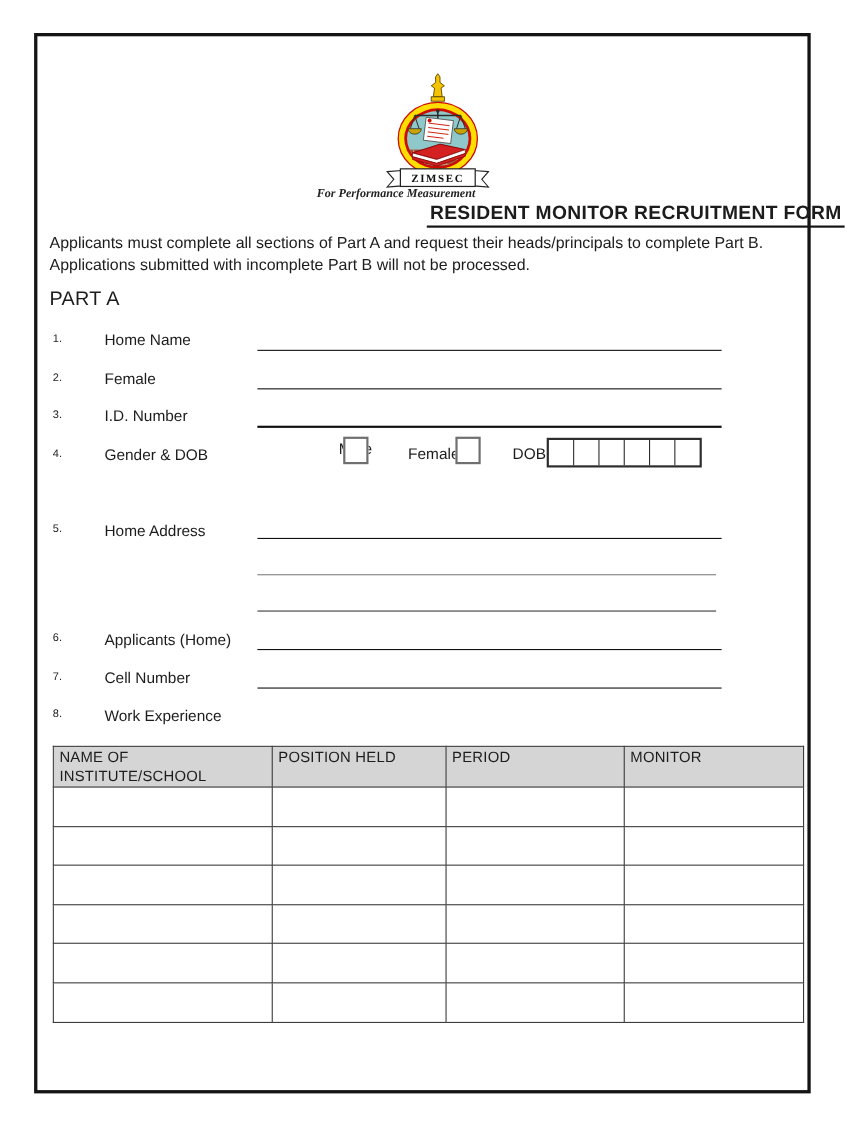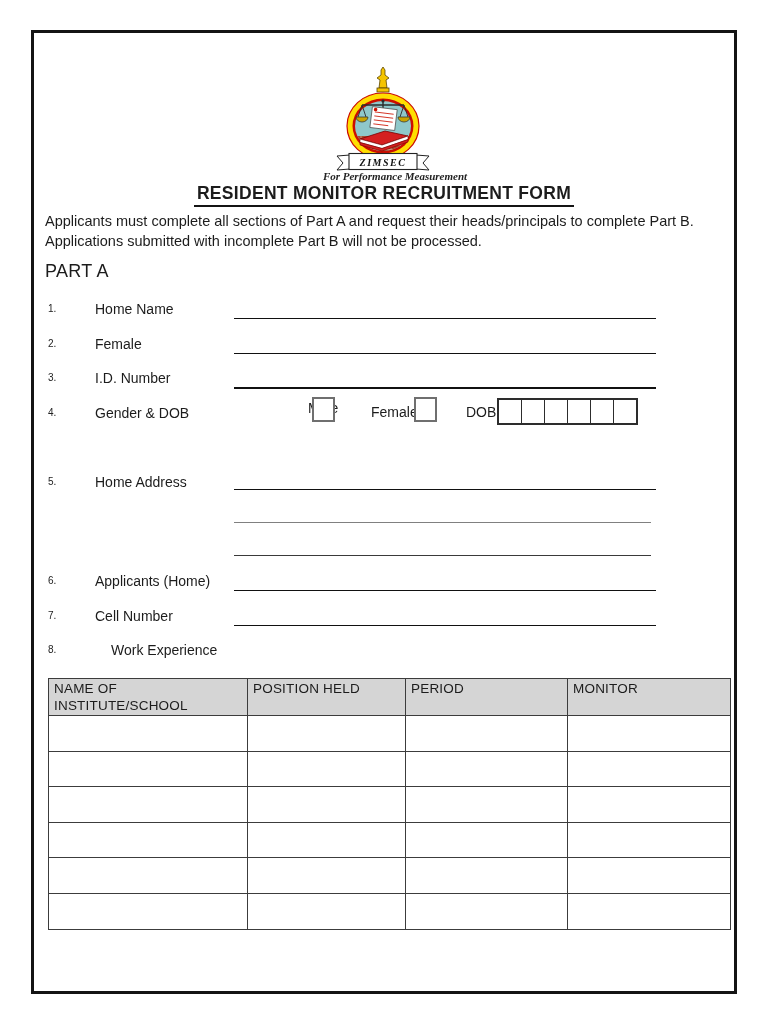--- a/index.html
+++ b/index.html
@@ -1,22 +1,22 @@
 <!DOCTYPE html>
 <html><head>
 <meta charset="utf-8">
 <style>
   html,body{margin:0;padding:0;background:#ffffff;}
   body{width:768px;height:1024px;position:relative;font-family:"Liberation Sans",sans-serif;color:#1c1c1c;}
   .page-frame{position:absolute;left:31px;top:30px;width:700px;height:958px;border:3px solid #141414;background:#fff;}
   .abs{position:absolute;}
   
-  .logo-wrap{position:absolute;left:333px;top:66px;width:100px;height:108px;font-style:italic;}
-  .tagline{position:absolute;left:0;top:170px;width:720px;text-align:center;font-family:"Liberation Serif",serif;font-style:italic;font-weight:bold;font-size:11px;color:#222;margin-left:35px;}
-  .form-title-row{position:absolute;left:0;top:183px;width:768px;text-align:center;}
+  .logo-wrap{position:absolute;left:348px;top:66px;width:100px;height:108px;}
+  .tagline{position:absolute;left:0;top:170px;width:720px;text-align:center;font-family:"Liberation Serif",serif;font-style:italic;font-weight:bold;font-size:11px;color:#222;}
+  .form-title-row{position:absolute;left:0;top:183px;width:768px;text-align:right;}
   .form-title{display:inline-block;font-size:17.5px;font-weight:bold;letter-spacing:.3px;border-bottom:2px solid #141414;padding:0 3px 1px 3px;}
   
   .intro{position:absolute;left:45px;top:212px;width:678px;font-size:14.5px;line-height:19.5px;}
   .part-a{position:absolute;left:45px;top:261px;font-size:18px;letter-spacing:.3px;}
   
   .fnum{position:absolute;left:48px;font-size:10px;color:#222;}
   .flabel{position:absolute;left:95px;font-size:14px;}
   .fill-line{position:absolute;left:234px;width:422px;height:0;border-top:1.4px solid #111;}
   .fill-line.gray{border-top:1.3px solid #808080;width:417px;}
   .fill-line.mid{border-top:1.4px solid #3a3a3a;width:417px;}
@@ -168,21 +168,21 @@
 
 <div class="fnum abs" style="top:575px;">6.</div>
 <div class="flabel abs" style="top:573px;">Applicants (Home)</div>
 <div class="fill-line" style="top:590px;"></div>
 
 <div class="fnum abs" style="top:610px;">7.</div>
 <div class="flabel abs" style="top:608px;">Cell Number</div>
 <div class="fill-line" style="top:625px;"></div>
 
 <div class="fnum abs" style="top:644px;">8.</div>
-<div class="flabel abs" style="top:642px;margin-left:16px;">Work Experience</div>
+<div class="flabel abs" style="top:642px;">Work Experience</div>
 
 <table class="wx">
   <colgroup>
       <col class="c1">
       <col class="c2">
       <col class="c3">
       <col class="c4">
     </colgroup>
   <thead>
     <tr>

